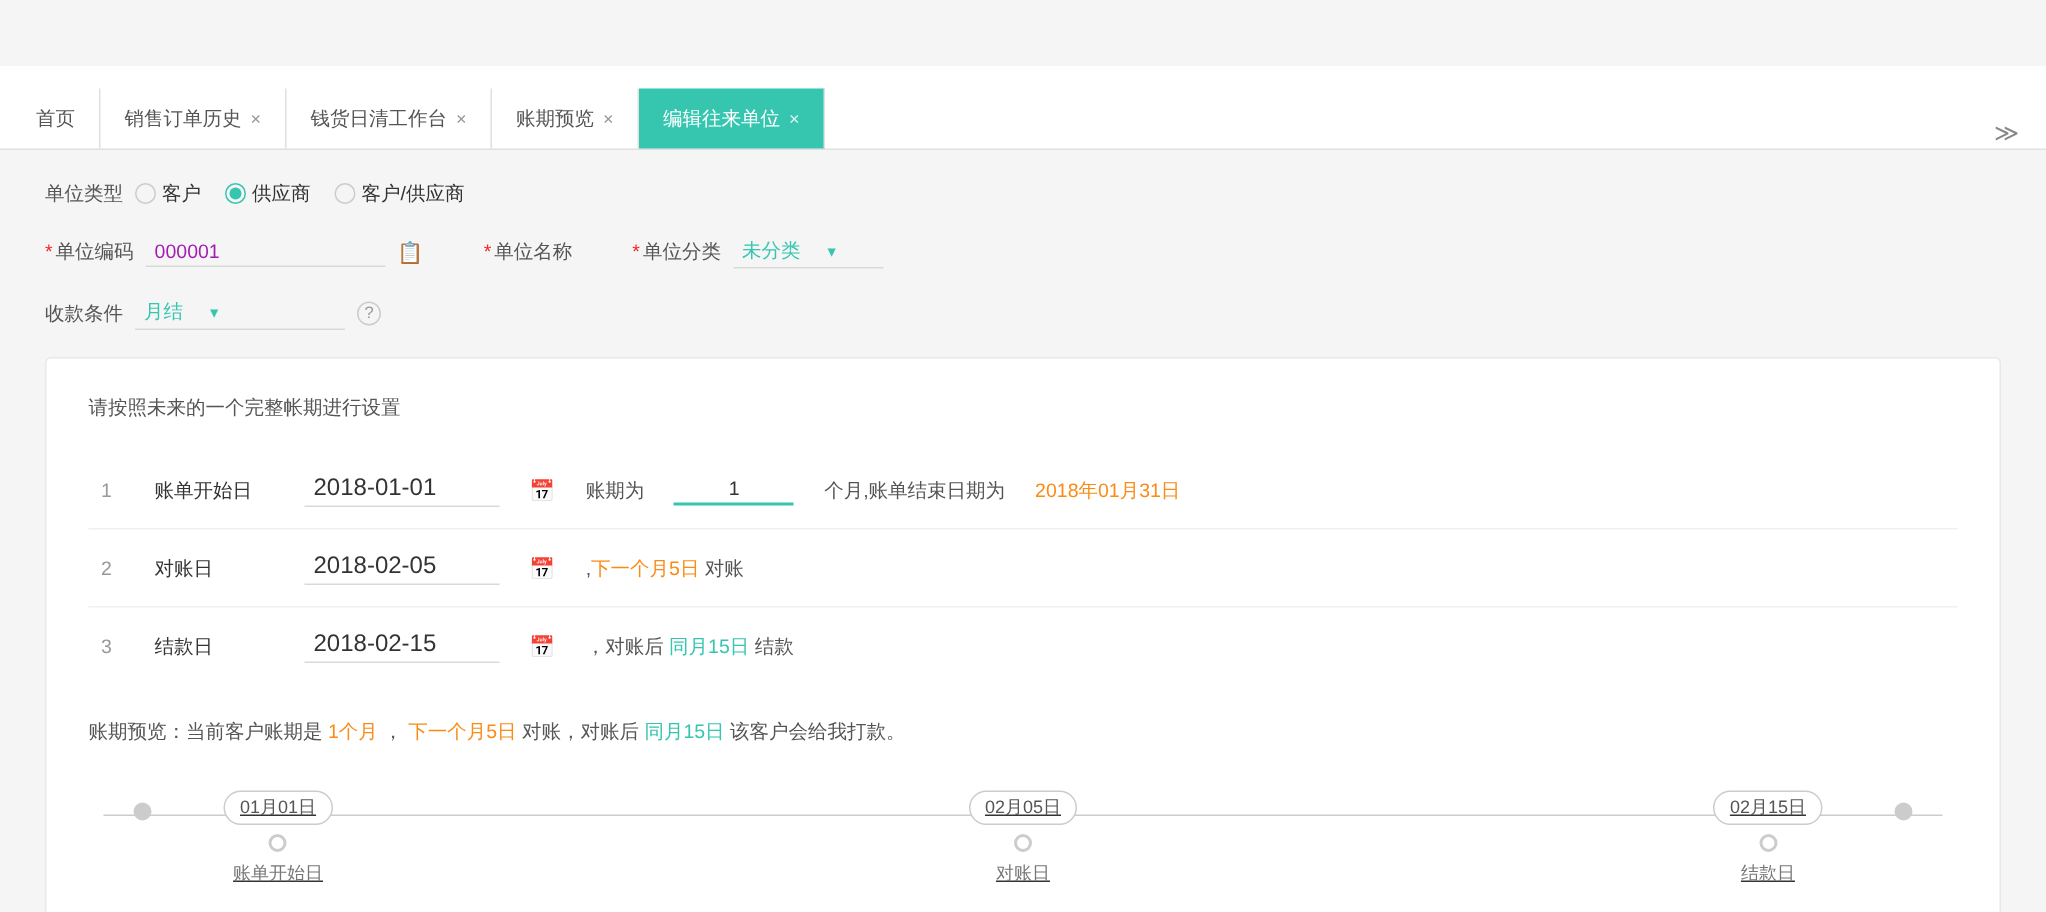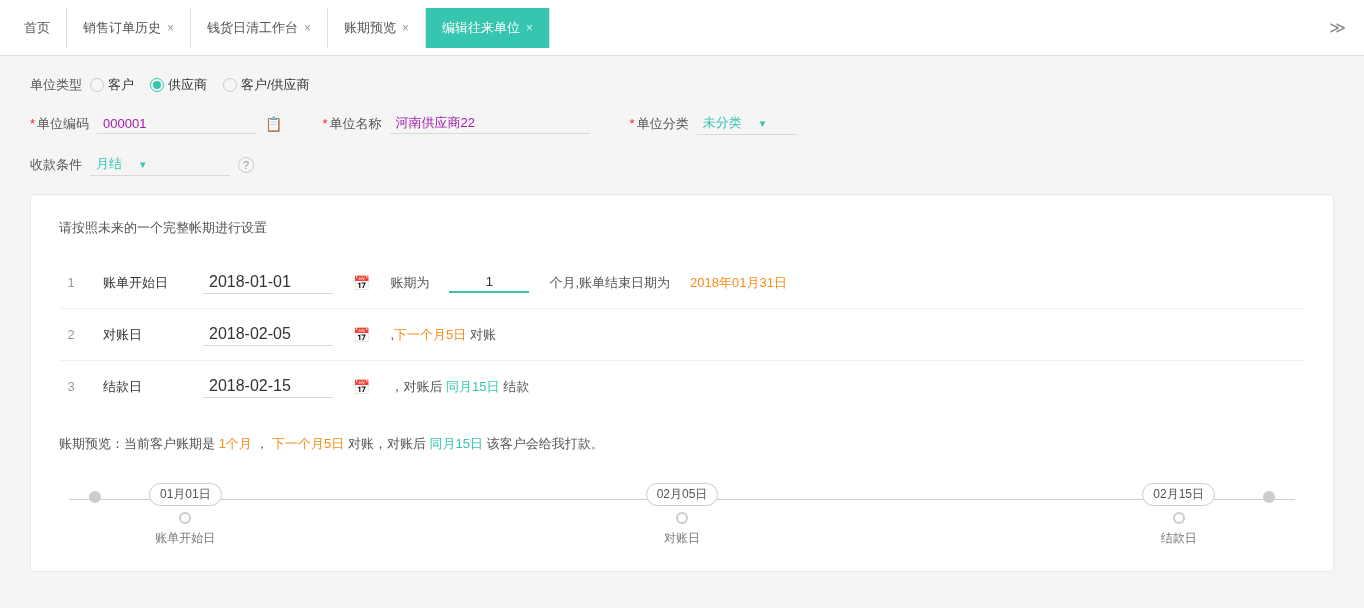--- a/index.html
+++ b/index.html
@@ -1,25 +1,26 @@
 <!DOCTYPE html>
 <html><head>
   <meta charset="utf-8">
   <style>
     * { box-sizing: border-box; margin: 0; padding: 0; }
     body { font-family: 'Microsoft YaHei', Arial, sans-serif; font-size: 13px; color: #333; background: #f5f5f5; }
 
     
     .tabs-bar {
       display: flex;
-      align-items: center;
+      align-items: flex-end;
       background: #fff;
       border-bottom: 1px solid #e0e0e0;
       height: 56px;
       padding: 0 8px;
+      margin-top: 44px;
     }
     .tab-item {
       display: flex;
       align-items: center;
       padding: 0 16px;
       height: 40px;
       cursor: pointer;
       font-size: 13px;
       color: #555;
       border-right: 1px solid #e0e0e0;
@@ -321,21 +322,20 @@
       <label>
         <span class="required-star">*</span><span>单位编码</span>
       </label>
       <input type="text" value="000001" style="">
       <span class="calendar-icon">📋</span>
     </div>
     <div class="form-field">
       <label>
         <span class="required-star">*</span><span>单位名称</span>
       </label>
-      <input type="text" style="width: 200px;" value="河南供应商22">
     </div>
     <div class="form-field">
       <label>
         <span class="required-star">*</span><span>单位分类</span>
       </label>
       <div class="select-field">
         <span>未分类</span>
         <span class="dropdown-arrow caret-down"></span>
       </div>
     </div>
@@ -388,21 +388,21 @@
     <div class="preview-text">
       <span>账期预览：当前客户账期是</span>
       <span class="highlight-orange">1个月</span>
       <span>，</span>
       <span class="highlight-orange">下一个月5日</span>
       <span> 对账，对账后</span>
       <span class="highlight-cyan">同月15日</span>
       <span> 该客户会给我打款。</span>
     </div>
 
-    <div style="position:relative; padding: 0 20px;">
+    <div style="position:relative; padding: 0 20px; text-decoration: underline;">
       <div class="timeline-line"></div>
       <div class="timeline-container">
 
         <div style="position:absolute; left:10px; top:8px; z-index:1;">
           <div class="timeline-dot start"></div>
         </div>
 
         <div class="timeline-point" style="margin-left:60px;">
           <div class="timeline-badge">01月01日</div>
           <div class="timeline-dot"></div>

